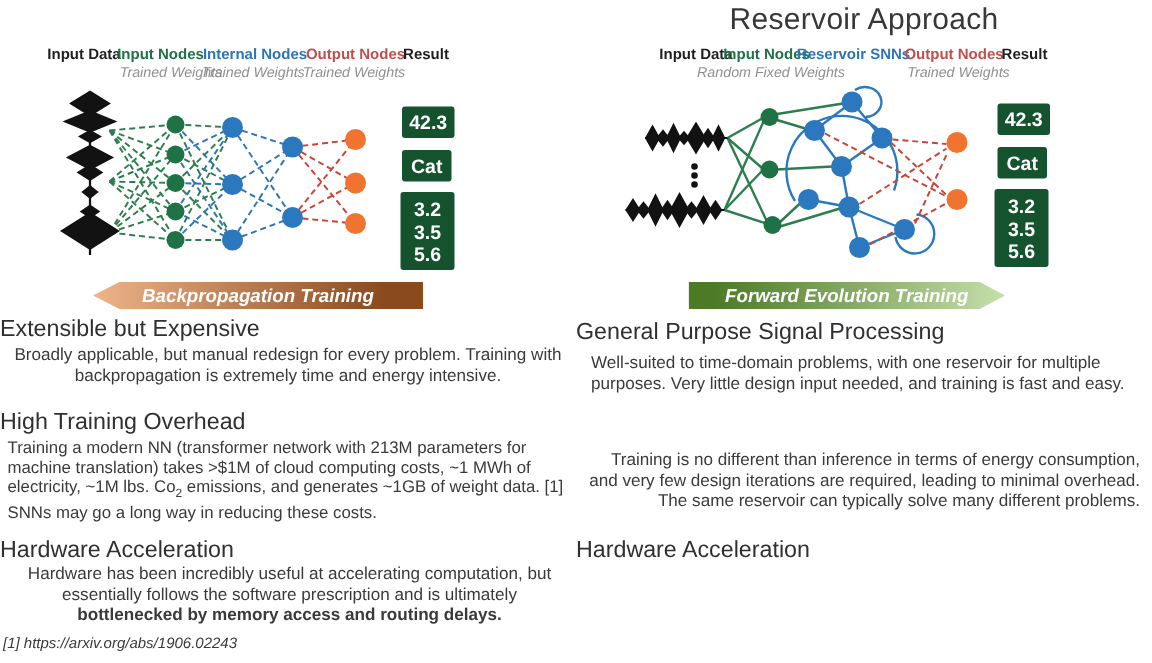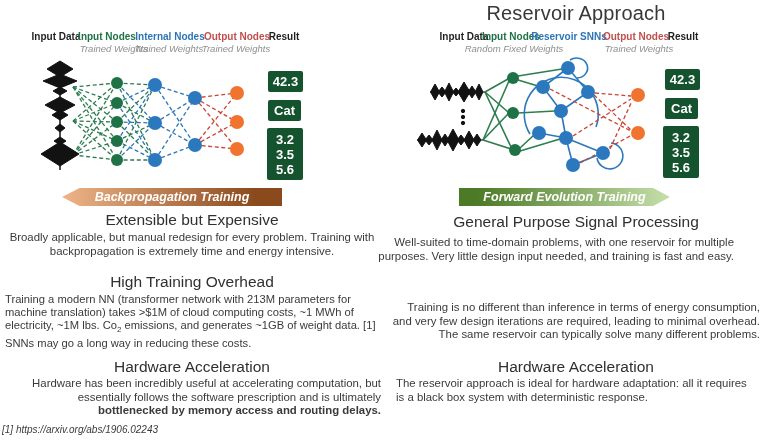--- a/index.html
+++ b/index.html
@@ -23,21 +23,21 @@
           display:flex;flex-direction:column;align-items:center;justify-content:center;
           line-height:15px;border-radius:2px;}
   .banner{position:absolute;top:188px;height:18px;color:#fff;font-weight:700;font-size:12.5px;
           text-align:center;line-height:18px;font-style:italic;}
   .banner.bp{left:62px;width:220px;
     background:linear-gradient(90deg,#EFB489 0%,#8A4A1E 88%);
     clip-path:polygon(0 50%,8% 0,100% 0,100% 100%,8% 100%);}
   .banner.fe{left:459px;width:211px;
     background:linear-gradient(90deg,#4C7A26 8%,#C6DFAA 100%);
     clip-path:polygon(0 0,92% 0,100% 50%,92% 100%,0 100%);}
-  .heading{position:absolute;width:384px;text-align:center;font-size:15.5px;color:#303030;}
+  .heading{position:absolute;width:384px;text-align:left;font-size:15.5px;color:#303030;}
   .body{position:absolute;font-size:11.4px;color:#3a3a3a;line-height:13.6px;}
   .body.tight{font-size:11.2px;line-height:12.9px;}
   .footnote{position:absolute;left:2px;width:364px;top:424px;text-align:left;font-size:10px;color:#3a3a3a;font-style:italic;}
   sub{font-size:8px;}
 </style>
 </head>
 <body>
 
 <div class="page">
 
@@ -243,27 +243,26 @@
 
   <div class="heading" style="left:0;top:211px">Extensible but Expensive</div>
   <div class="body" style="left:8px;width:368px;top:231px;text-align:center">Broadly applicable, but manual redesign for every problem. Training with backpropagation is extremely time and energy intensive.</div>
 
   <div class="heading" style="left:0;top:273px">High Training Overhead</div>
   <div class="body tight" style="left:5px;width:376px;top:293px;text-align:left">
     <span>Training a modern NN (transformer network with 213M parameters for machine translation) takes &gt;$1M of cloud computing costs, ~1 MWh of electricity, ~1M lbs. Co</span><sub>2</sub><span> emissions, and generates ~1GB of weight data. [1] SNNs may go a long way in reducing these costs.</span>
   </div>
 
   <div class="heading" style="left:0;top:358px">Hardware Acceleration</div>
-  <div class="body" style="left:5px;width:376px;top:377px;text-align:right">
+  <div class="body" style="left:5px;width:376px;top:377px;text-align:center">
     <span>Hardware has been incredibly useful at accelerating computation, but essentially follows the software prescription and is ultimately </span><b>bottlenecked by memory access and routing delays.</b>
   </div>
 
   <div class="footnote">[1] https://arxiv.org/abs/1906.02243</div>
 
   <div class="heading" style="left:384px;top:213px">General Purpose Signal Processing</div>
-  <div class="body" style="left:370px;width:364px;top:236px;text-align:right">Well-suited to time-domain problems, with one reservoir for multiple purposes. Very little design input needed, and training is fast and easy.</div>
+  <div class="body" style="left:394px;width:364px;top:236px;text-align:left">Well-suited to time-domain problems, with one reservoir for multiple purposes. Very little design input needed, and training is fast and easy.</div>
 
   <div class="body" style="left:392px;width:368px;top:301px;text-align:right">Training is no different than inference in terms of energy consumption, and very few design iterations are required, leading to minimal overhead. The same reservoir can typically solve many different problems.</div>
 
   <div class="heading" style="left:384px;top:358px">Hardware Acceleration</div>
-  <div class="body" style="left:396px;width:362px;top:377px;text-align:left">The reservoir approach is ideal for hardware adaptation: all it requires is a black box system with deterministic response.</div>
 
 </div>
 
 </body></html>

